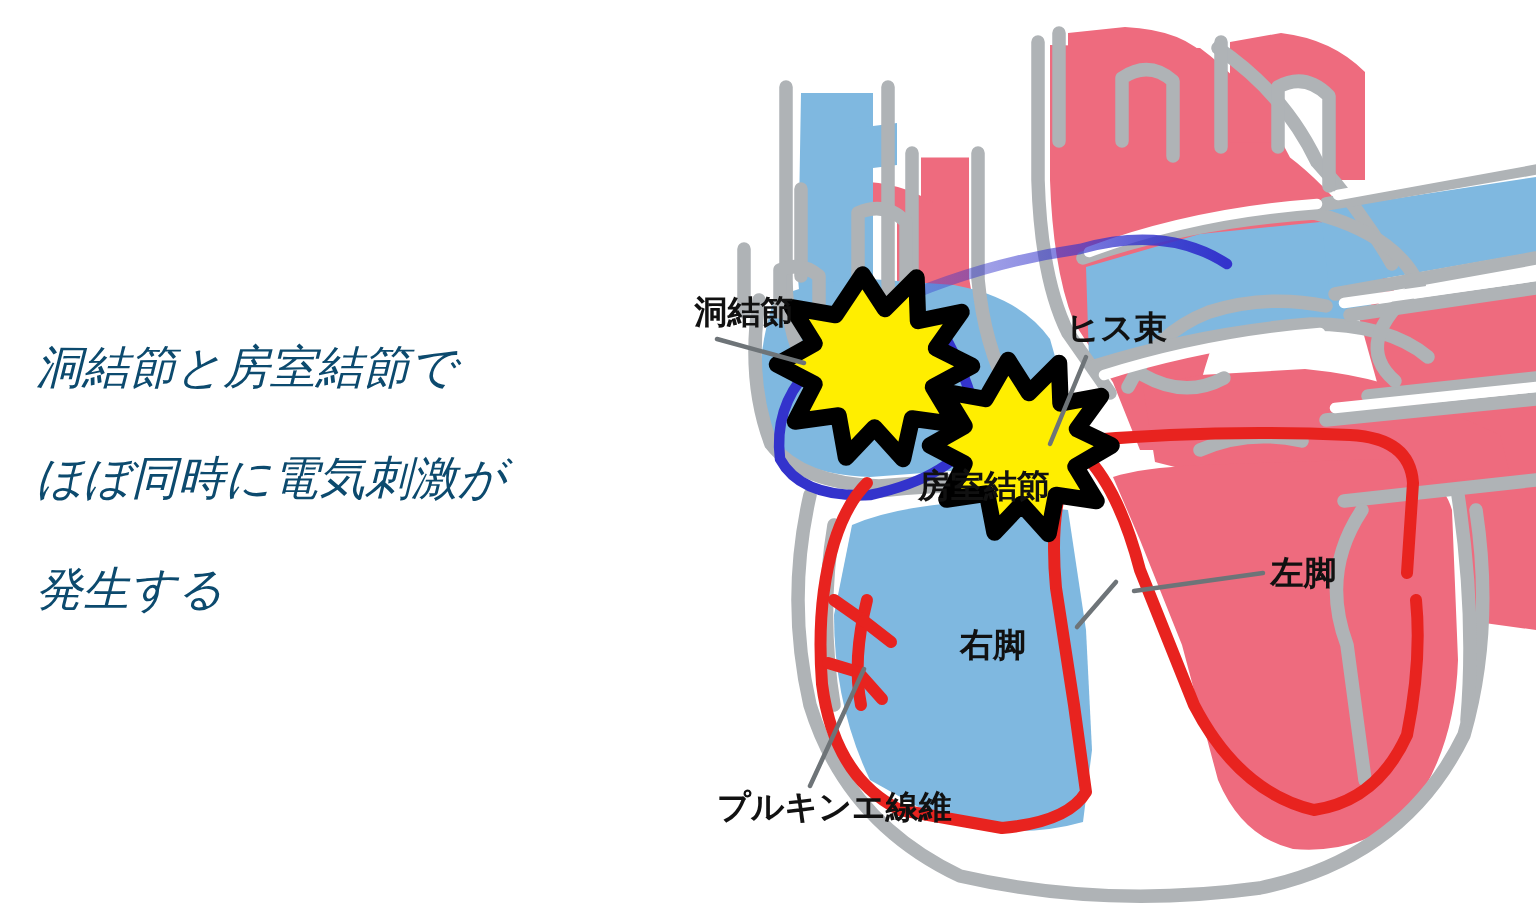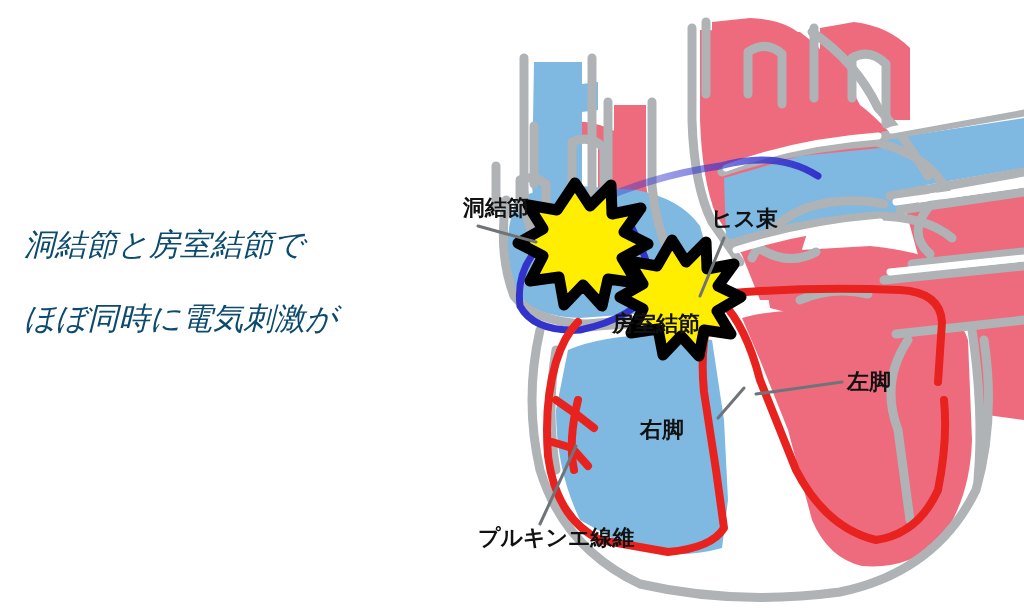--- a/index.html
+++ b/index.html
@@ -59,20 +59,21 @@
   #label-purkinje{ left: 478px; top: 527px; }
 </style>
 </head>
 <body>
 
 <div id="page">
 
   <div id="caption">
     <div class="cap-line">洞結節と房室結節で</div>
     <div class="cap-line">ほぼ同時に電気刺激が</div>
+    <div class="cap-line">発生する</div>
   </div>
 
   <div id="diagram">
     <svg width="1024" height="613" viewBox="0 0 1024 613" xmlns="http://www.w3.org/2000/svg">
       <defs>
         <linearGradient id="atrialFade" x1="0" y1="0" x2="1" y2="0">
           <stop offset="0%" stop-color="#3333CC" stop-opacity="0.30"></stop>
           <stop offset="45%" stop-color="#3333CC" stop-opacity="0.55"></stop>
           <stop offset="100%" stop-color="#3333CC" stop-opacity="1"></stop>
         </linearGradient>

